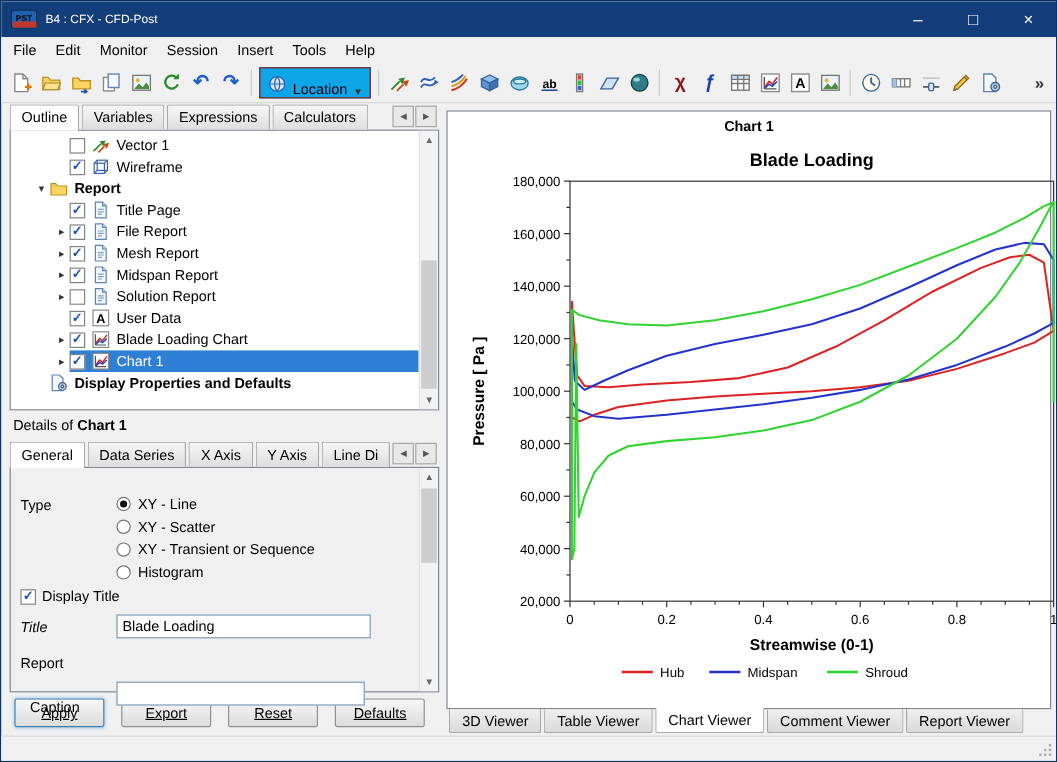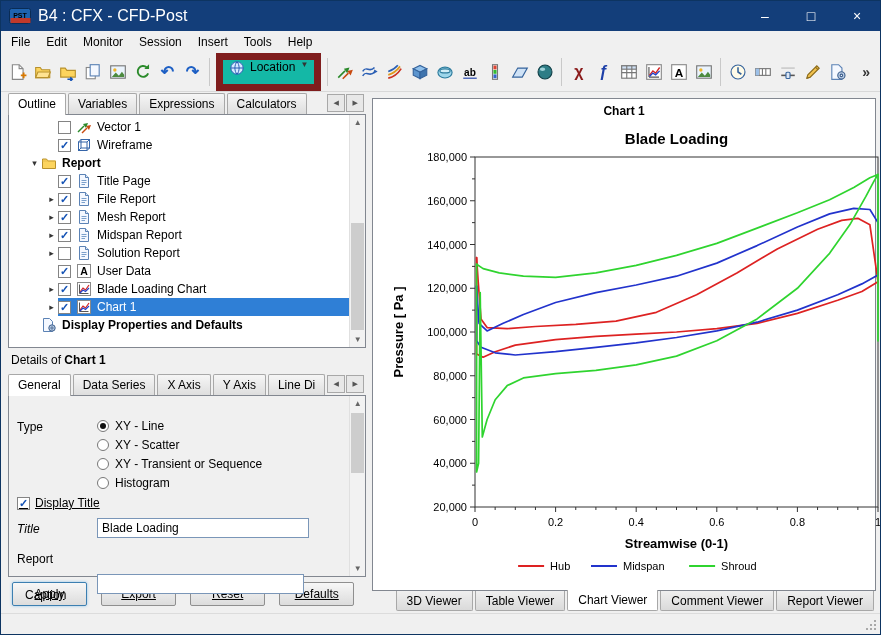--- a/index.html
+++ b/index.html
@@ -1,33 +1,33 @@
 <!DOCTYPE html>
 <html><head>
 <meta charset="utf-8">
 <style>
   html,body{margin:0;padding:0;background:#9aa3ad;font-family:"Liberation Sans",sans-serif;}
   .window{width:881px;height:635px;box-sizing:border-box;border:1px solid #0d3461;background:#f0f0f0;
           display:flex;flex-direction:column;font-size:12px;color:#000;overflow:hidden;}
   
   .titlebar{flex:0 0 30px;background:#133e7a;color:#fff;display:flex;align-items:center;}
   .app-icon{width:22px;height:16px;margin:0 7px 0 8px;flex:0 0 22px;}
-  .title-text{font-size:16px;}
+  .title-text{font-size:10px;}
   .win-controls{margin-left:auto;display:flex;height:100%;}
   .win-btn{width:46px;display:flex;align-items:center;justify-content:center;font-size:14px;color:#fff;}
   
   .menubar{flex:0 0 22px;display:flex;align-items:center;background:#f0f0f0;padding-left:2px;}
   .menu-item{padding:3px 8px;}
   
   .toolbar{flex:0 0 32px;display:flex;align-items:center;background:#f0f0f0;border-bottom:1px solid #d8d8d8;padding:0 4px;}
   .tbtn{width:25px;height:25px;display:flex;align-items:center;justify-content:center;border-radius:2px;flex:0 0 auto;}
   .tbtn svg{width:18px;height:18px;display:block;}
   .tglyph{font-size:16px;font-weight:bold;line-height:1;}
   .tsep{width:1px;align-self:stretch;margin:5px 4px;background:#c9c9c9;flex:0 0 1px;}
-  .location-box{display:flex;align-items:flex-start;gap:5px;height:24px;border:7px solid #7f1d1d;background:#14b8a6;padding:0 6px;margin:0 2px;flex:0 0 auto;}
+  .location-box{display:flex;align-items:flex-end;gap:5px;height:24px;border:1px solid #7f1d1d;background:#0ea5e9;padding:0 6px;margin:0 2px;flex:0 0 auto;}
   .location-box svg{width:16px;height:16px;}
   .caret{font-size:8px;color:#333;}
   .overflow-btn{margin-left:auto;font-size:14px;color:#333;padding:0 6px;font-weight:bold;}
   
   .main{flex:1;display:flex;min-height:0;}
   .left-col{flex:0 0 334px;display:flex;flex-direction:column;padding-left:7px;box-sizing:border-box;min-height:0;}
   
   .tab-row{flex:0 0 22px;display:flex;align-items:flex-end;position:relative;z-index:2;}
   .tab{height:21px;box-sizing:border-box;padding:3px 9px 0;background:linear-gradient(#f6f6f6,#dedede);
        border:1px solid #a8a8a8;border-bottom:none;border-radius:2px 2px 0 0;margin-right:2px;white-space:nowrap;}
@@ -72,21 +72,21 @@
        display:flex;align-items:center;justify-content:center;text-decoration:underline;}
   .btn.accent{border:1px solid #3c7fb1;box-shadow:0 0 3px #8ec3ea;}
   .splitter{flex:0 0 6px;}
   
   .right-col{flex:1;display:flex;flex-direction:column;padding:6px 4px 0 0;min-width:0;min-height:0;}
   .viewer{flex:1;background:#fff;border:1px solid #828790;display:flex;flex-direction:column;min-height:0;}
   .viewer-header{flex:0 0 24px;display:flex;align-items:center;justify-content:center;font-weight:bold;}
   .chart-area{flex:1;min-height:0;}
   .chart-area svg{display:block;margin:0 auto;}
   svg text{font-family:"Liberation Sans",sans-serif;fill:#000;}
-  .vtab-row{flex:0 0 22px;display:flex;align-items:flex-start;padding-left:2px;justify-content:flex-end;}
+  .vtab-row{flex:0 0 22px;display:flex;align-items:flex-start;padding-left:2px;}
   .vtab{height:20px;box-sizing:border-box;padding:3px 10px 0;background:linear-gradient(#efefef,#dadada);
         border:1px solid #a8a8a8;border-top:none;border-radius:0 0 2px 2px;margin-right:2px;white-space:nowrap;}
   .vtab.active{background:#fff;margin-top:-1px;height:21px;position:relative;z-index:2;}
   
   .statusbar{flex:0 0 20px;background:#f0f0f0;position:relative;border-top:1px solid #dcdcdc;}
   .grip{position:absolute;right:2px;bottom:2px;width:13px;height:13px;}
 </style>
 </head>
 <body>
 
@@ -545,21 +545,21 @@
               <div class="radio-row">
                 <span class="rb"></span>
                 <span>XY - Transient or Sequence</span>
               </div>
               <div class="radio-row">
                 <span class="rb"></span>
                 <span>Histogram</span>
               </div>
             </div>
 
-          <div class="chk-row" style="left:8px;top:100px;text-decoration:underline;">
+          <div class="chk-row" style="left:8px;top:100px;">
             <span class="cb checked"></span>
             <span>Display Title</span>
           </div>
 
           <span class="db-label" style="left:8px;top:126px;font-style:italic;">Title</span>
           <input class="text-input" style="left: 88px; top: 122px; width: 212px;" value="Blade Loading">
 
           <span class="db-label" style="left:8px;top:156px;">Report</span>
           <span class="db-label" style="left:16px;top:192px;">Caption</span>
           <input class="text-input" style="left: 88px; top: 178px; width: 207px;" value="">

